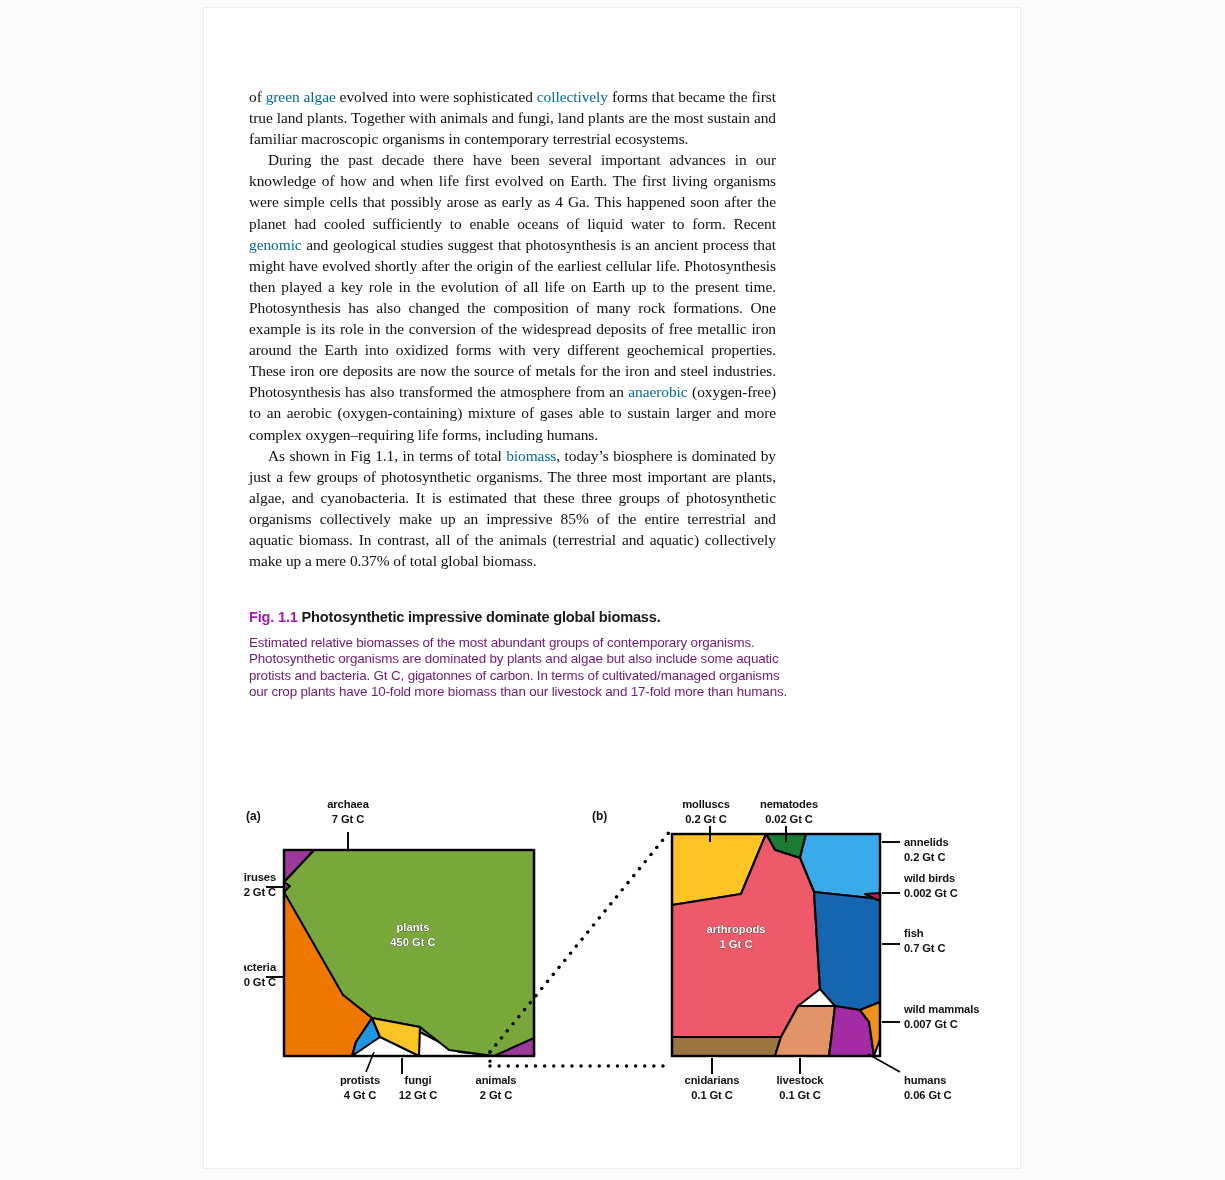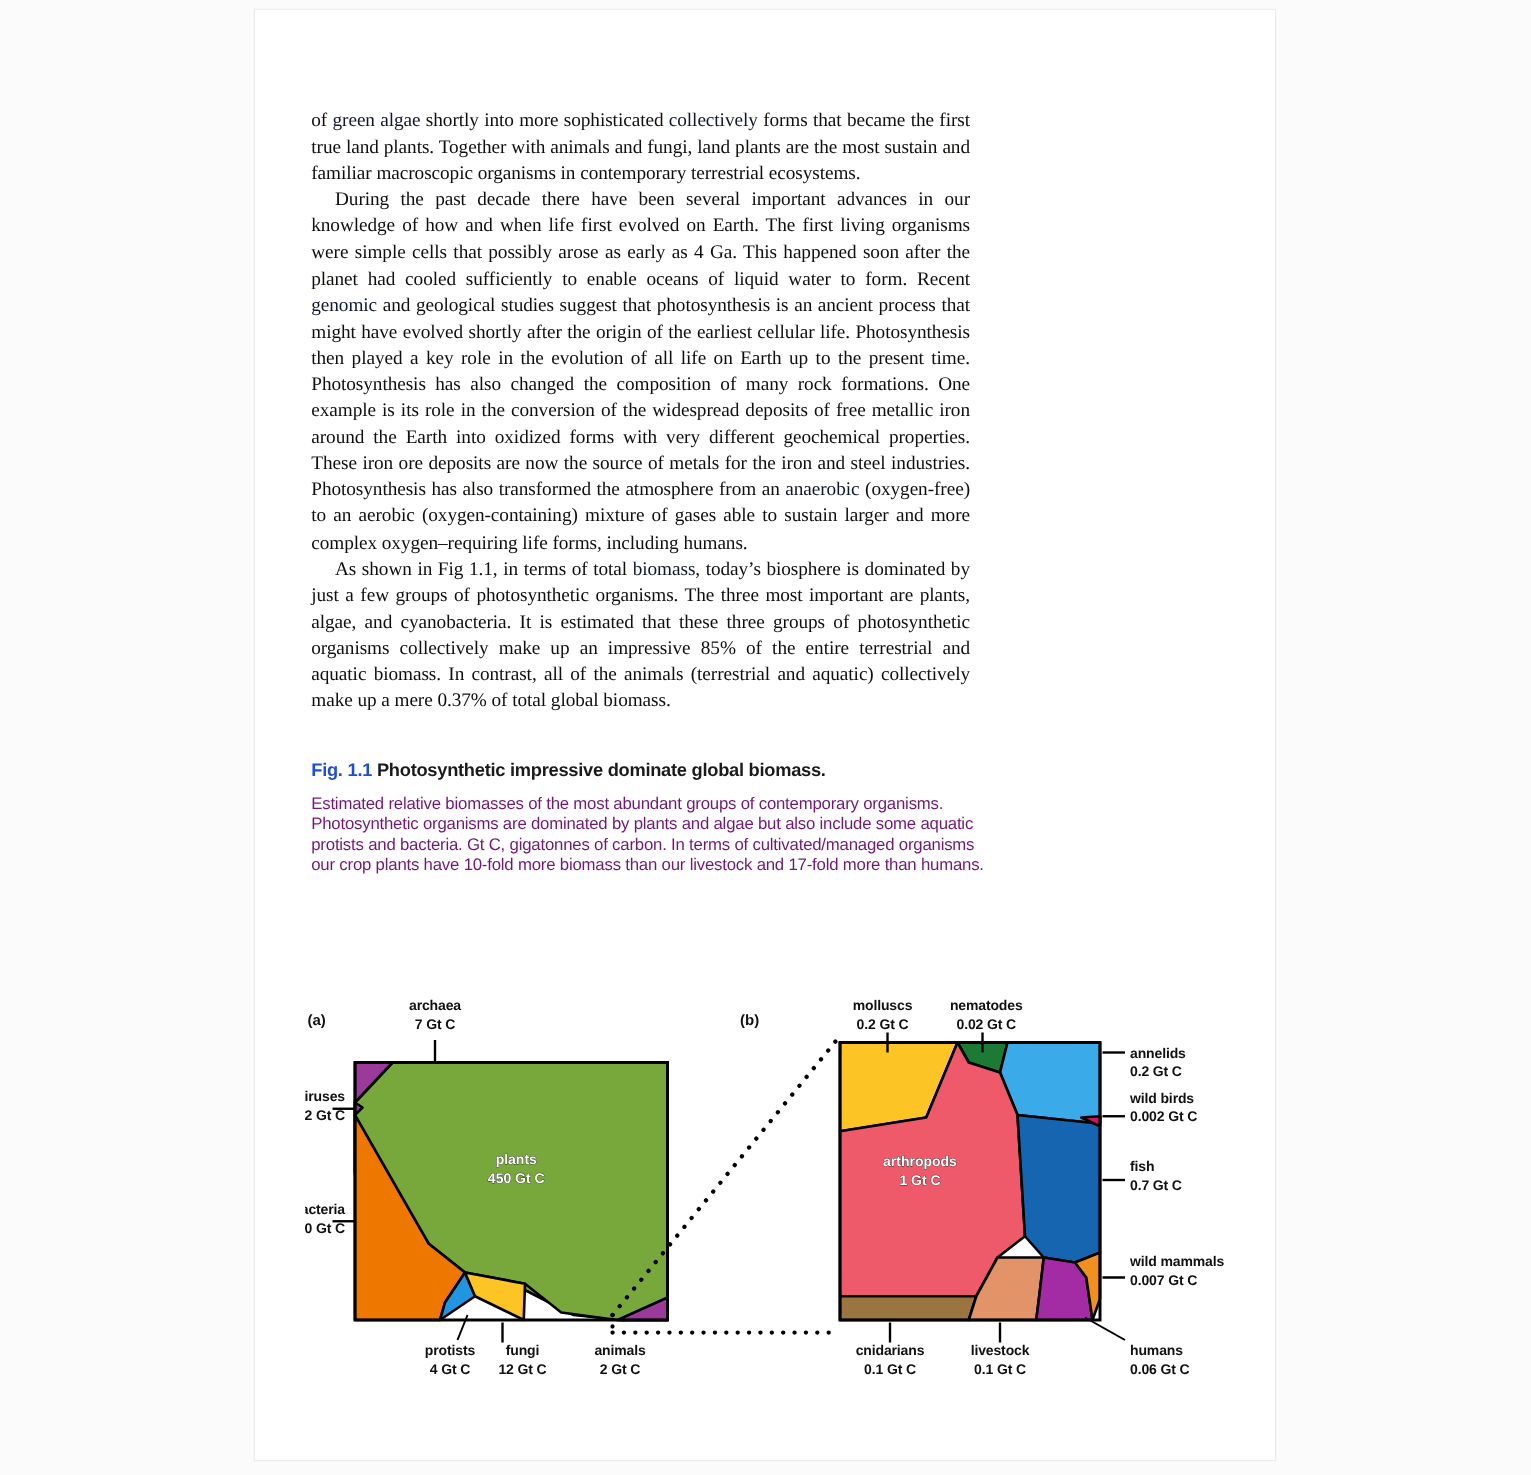--- a/index.html
+++ b/index.html
@@ -39,38 +39,38 @@
   }
   p.para {
     margin: 0;
     font-size: 15.4px;
     line-height: 21.1px;
     text-align: justify;
     color: #100f0d;
     letter-spacing: -0.05px;
   }
   p.para.indent { text-indent: 19px; font-family: Liberation Serif, serif; }
-  .hl { color: #0f172a; }
+  .hl { color: #0369a1; }
   
   #figure-block {
     position: absolute;
     left: 45px;
     top: 600px;
     width: 540px;
   }
   #fig-title {
     font-family: "Liberation Sans", sans-serif;
     font-size: 14.6px;
     font-weight: bold;
     color: #1a1a1a;
     letter-spacing: -0.2px;
     margin: 0 0 9px 0;
     line-height: 18px;
   }
-  #fig-title .fignum { color: #1d4ed8; }
+  #fig-title .fignum { color: #a21caf; }
   #fig-caption {
     font-family: "Liberation Sans", sans-serif;
     font-size: 13.4px;
     line-height: 16.4px;
     color: #701a75;
     letter-spacing: -0.15px;
     margin: 0;
     width: 540px;
   }
   
@@ -117,21 +117,21 @@
   }
 </style>
 </head>
 <body>
 
 <div id="canvas">
 
   <div id="page">
 
     <div id="text-col">
-      <p class="para"><span>of </span><span class="hl">green algae</span><span> shortly into more sophisticated </span><span class="hl">collectively</span><span> forms that became the first true land plants. Together with animals and fungi, land plants are the most sustain and familiar macroscopic organisms in contemporary terrestrial ecosystems.</span></p>
+      <p class="para"><span>of </span><span class="hl">green algae</span><span> evolved into were sophisticated </span><span class="hl">collectively</span><span> forms that became the first true land plants. Together with animals and fungi, land plants are the most sustain and familiar macroscopic organisms in contemporary terrestrial ecosystems.</span></p>
       <p class="para indent"><span>During the past decade there have been several important advances in our knowledge of how and when life first evolved on Earth. The first living organisms were simple cells that possibly arose as early as 4 Ga. This happened soon after the planet had cooled sufficiently to enable oceans of liquid water to form. Recent </span><span class="hl">genomic</span><span> and geological studies suggest that photosynthesis is an ancient process that might have evolved shortly after the origin of the earliest cellular life. Photosynthesis then played a key role in the evolution of all life on Earth up to the present time. Photosynthesis has also changed the composition of many rock formations. One example is its role in the conversion of the widespread deposits of free metallic iron around the Earth into oxidized forms with very different geochemical properties. These iron ore deposits are now the source of metals for the iron and steel industries. Photosynthesis has also transformed the atmosphere from an </span><span class="hl">anaerobic</span><span> (oxygen-free) to an aerobic (oxygen-containing) mixture of gases able to sustain larger and more complex oxygen–requiring life forms, including humans.</span></p>
       <p class="para indent"><span>As shown in Fig 1.1, in terms of total </span><span class="hl">biomass</span><span>, today’s biosphere is dominated by just a few groups of photosynthetic organisms. The three most important are plants, algae, and cyanobacteria. It is estimated that these three groups of photosynthetic organisms collectively make up an impressive 85% of the entire terrestrial and aquatic biomass. In contrast, all of the animals (terrestrial and aquatic) collectively make up a mere 0.37% of total global biomass.</span></p>
     </div>
 
     <div id="figure-block">
       <div id="fig-title">
         <span class="fignum">Fig. 1.1</span>
         <span>Photosynthetic impressive dominate global biomass.</span>
       </div>
       <div id="fig-caption">Estimated relative biomasses of the most abundant groups of contemporary organisms. Photosynthetic organisms are dominated by plants and algae but also include some aquatic protists and bacteria. Gt C, gigatonnes of carbon. In terms of cultivated/managed organisms our crop plants have 10-fold more biomass than our livestock and 17-fold more than humans.</div>

